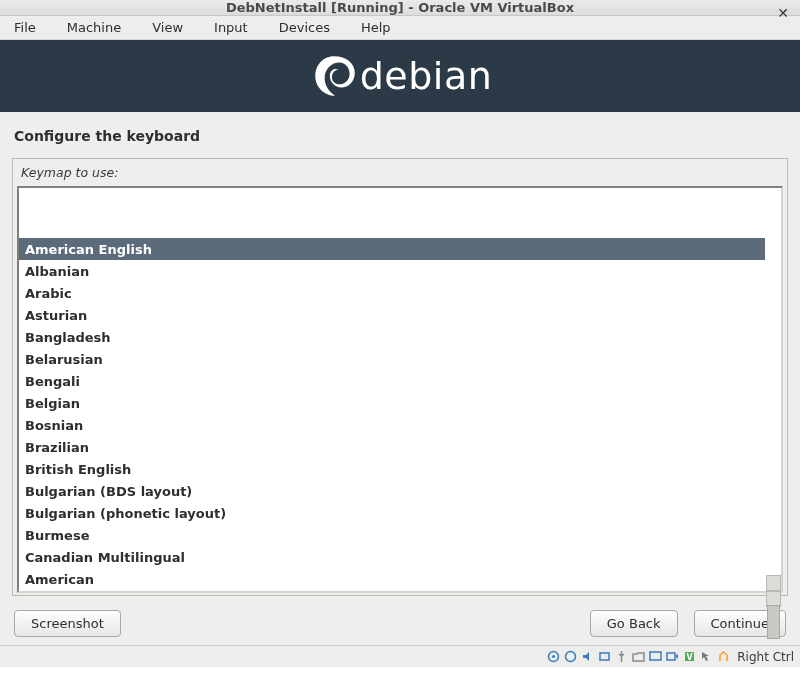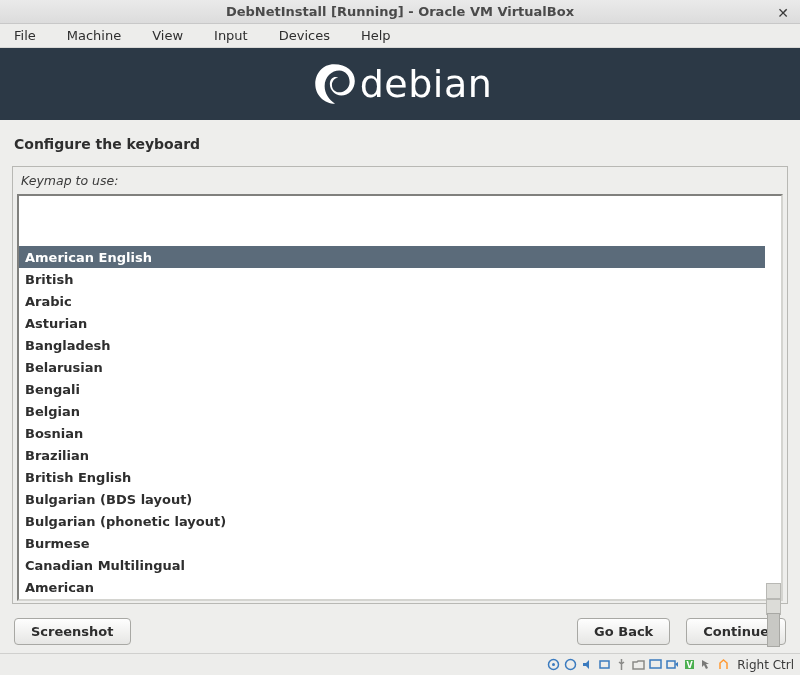--- a/index.html
+++ b/index.html
@@ -6,21 +6,21 @@
 body {
   font-family: "DejaVu Sans", "Liberation Sans", Arial, sans-serif;
   font-size: 13px;
   background: #ffffff;
   width: 800px;
   height: 679px;
   overflow: hidden;
   color: #2e2e2e;
 }
 .titlebar {
-  height: 24px;
+  height: 16px;
   background: linear-gradient(to bottom, #eaeaea, #dcdcdc);
   display: flex;
   align-items: center;
   justify-content: center;
   position: relative;
   border-bottom: 1px solid #c8c8c8;
 }
 .titlebar .title {
   font-weight: bold;
   font-size: 13px;
@@ -143,21 +143,21 @@
   justify-content: space-between;
   align-items: center;
   padding: 14px 2px 0 2px;
 }
 .buttonbar .right { display: flex; gap: 16px; }
 .btn {
   background: linear-gradient(to bottom, #fefefe, #e6e6e4);
   border: 1px solid #a8a8a4;
   border-radius: 4px;
   padding: 5px 16px;
-  font-weight: bold;
+  font-weight: normal;
   font-size: 13px;
   cursor: pointer;
   color: #2e2e2e;
   min-width: 80px;
   text-align: center;
 }
 .statusbar {
   height: 22px;
   background: #ededeb;
   border-top: 1px solid #d0d0ce;
@@ -203,21 +203,21 @@
 </div>
 
 <div class="content">
   <div class="heading">Configure the keyboard</div>
 
   <div class="fieldset">
     <div class="legend">Keymap to use:</div>
     <div class="listwrap">
       <div class="listbox" id="listbox">
           <div class="option selected">American English</div>
-          <div class="option">British</div>
+          <div class="option">Albanian</div>
           <div class="option">Arabic</div>
           <div class="option">Asturian</div>
           <div class="option">Bangladesh</div>
           <div class="option">Belarusian</div>
           <div class="option">Bengali</div>
           <div class="option">Belgian</div>
           <div class="option">Bosnian</div>
           <div class="option">Brazilian</div>
           <div class="option">British English</div>
           <div class="option">Bulgarian (BDS layout)</div>

